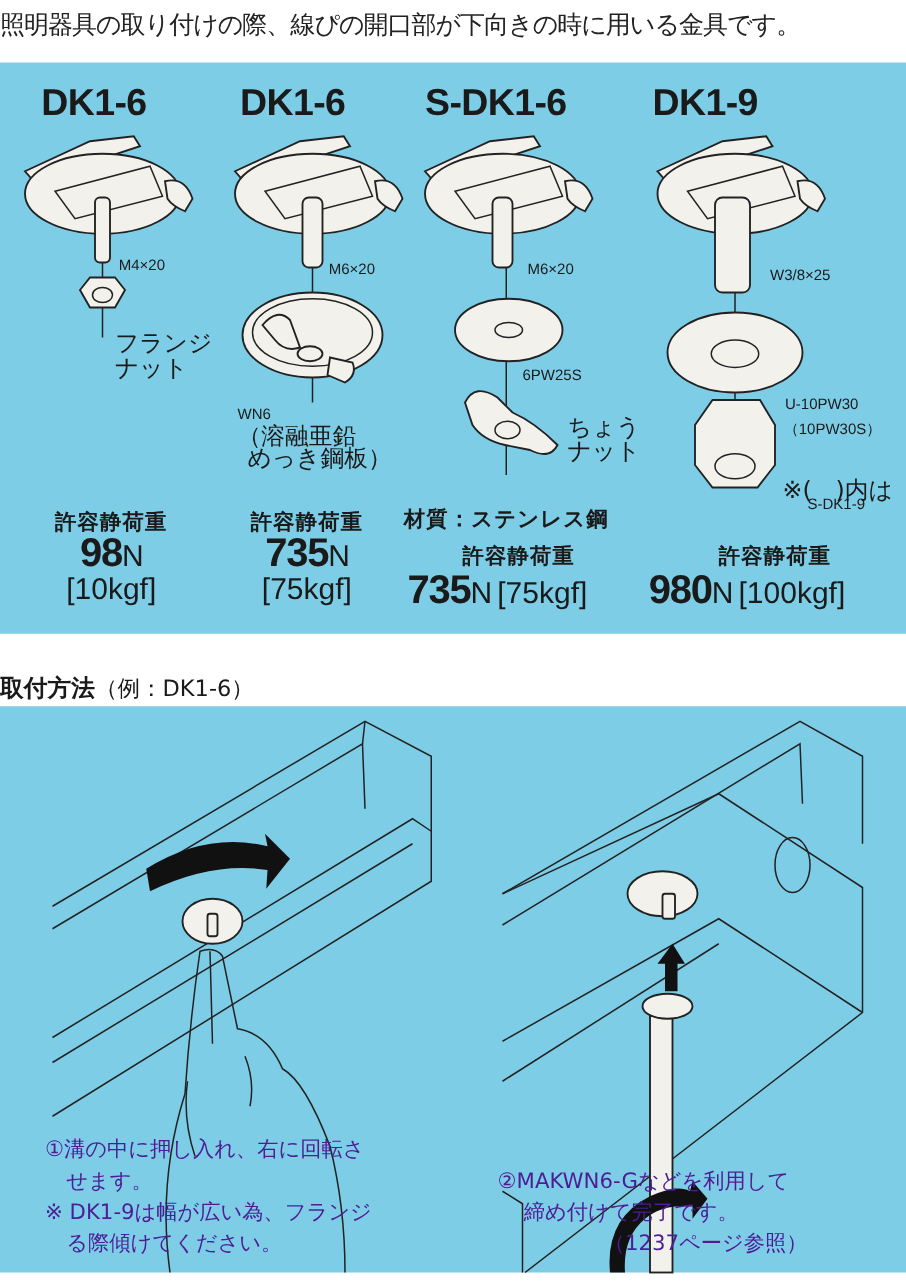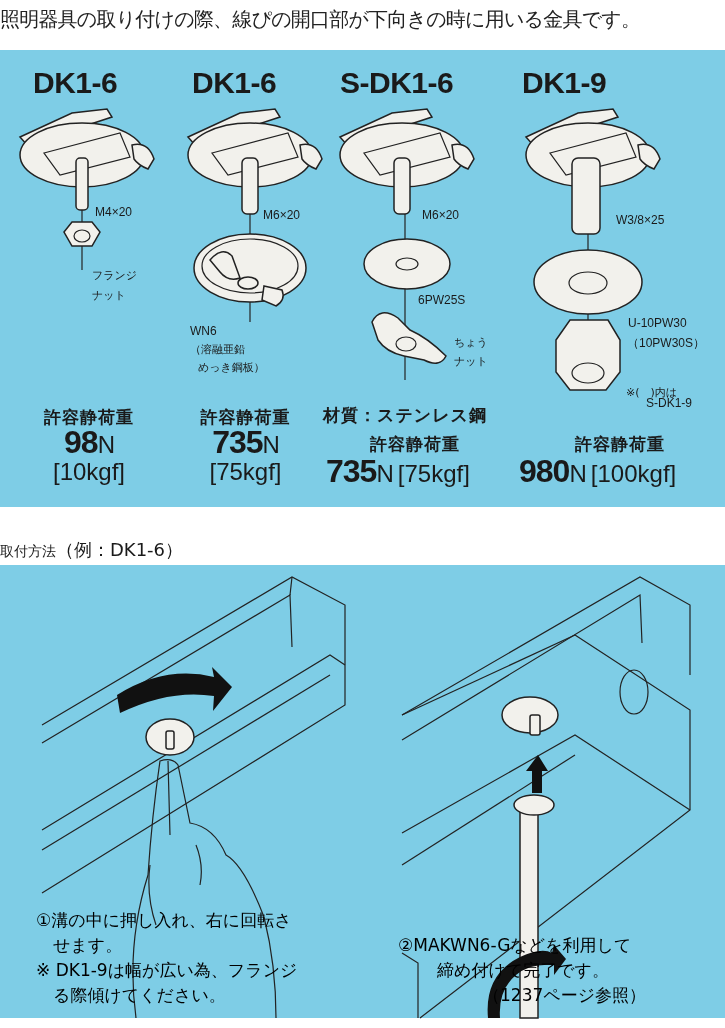--- a/index.html
+++ b/index.html
@@ -8,32 +8,32 @@
   .abs { position: absolute; }
 
   .intro { left: 0; top: 6px; width: 725px; font-size: 20px; letter-spacing: -0.8px; white-space: nowrap; color: #222; }
 
   .panel-top { left: 0; top: 50px; width: 725px; height: 457px; background: #7ecde6; }
   .panel-bottom { left: 0; top: 565px; width: 725px; height: 453px; background: #7ecde6; }
 
   .model { font-family: "Liberation Sans", sans-serif; font-weight: bold; font-size: 30px; top: 66px; letter-spacing: -0.5px; }
 
   .lbl { font-family: "Liberation Sans", sans-serif; font-size: 12px; white-space: nowrap; line-height: 20px; }
-  .lbl-jp { font-family: "DejaVu Sans", sans-serif; font-size: 11px; white-space: nowrap; line-height: 19px; }
+  .lbl-jp { font-family: "DejaVu Sans", sans-serif; font-size: 19px; white-space: nowrap; line-height: 19px; }
 
   .load-h { font-family: Liberation Mono, monospace; font-weight: bold; font-size: 17px; letter-spacing: 1px; white-space: nowrap; }
   .load-n { font-family: "Liberation Sans", sans-serif; font-weight: bold; font-size: 32px; letter-spacing: -1px; white-space: nowrap; }
   .load-n small { font-size: 24px; font-weight: normal; }
   .load-k { font-family: "Liberation Sans", sans-serif; font-size: 24px; white-space: nowrap; }
   .center { text-align: center; }
 
   .method-title { left: 0; top: 538px; font-size: 18px; white-space: nowrap; }
-  .method-title b { font-weight: normal; font-size: 14px; }
+  .method-title b { font-weight: bold; font-size: 19px; }
 
-  .step { font-size: 17px; line-height: 24px; white-space: nowrap; color: #000000; }
+  .step { font-size: 17px; line-height: 24px; white-space: nowrap; color: #4c1d95; }
 
   svg { position: absolute; overflow: visible; }
   .part { fill: #f2f1ec; stroke: #222; stroke-width: 1.5; }
   .line { stroke: #222; stroke-width: 1.2; fill: none; }
 </style>
 </head>
 <body>
 
 <div class="abs intro">照明器具の取り付けの際、線ぴの開口部が下向きの時に用いる金具です。</div>
 
@@ -173,14 +173,14 @@
   <ellipse class="part" cx="534" cy="240" rx="20" ry="10"></ellipse>
   <path d="M488,453 Q484,410 520,392 Q542,382 552,388 L554,380 L566,394 L554,410 L554,400 Q530,398 516,410 Q498,425 500,453 Z" fill="#111"></path>
 </svg>
 
 <div class="abs step" style="left:36px;top:908px">①溝の中に押し入れ、右に回転さ</div>
 <div class="abs step" style="left:36px;top:933px">　せます。</div>
 <div class="abs step" style="left:36px;top:958px">※ DK1-9は幅が広い為、フランジ</div>
 <div class="abs step" style="left:36px;top:983px">　る際傾けてください。</div>
 
 <div class="abs step" style="left:398px;top:933px">②MAKWN6-Gなどを利用して</div>
-<div class="abs step" style="left:420px;top:958px">　締め付けて完了です。</div>
+<div class="abs step" style="left:402px;top:958px">　締め付けて完了です。</div>
 <div class="abs step" style="left:398px;top:983px">　　　　　（1237ページ参照）</div>
 
 </body></html>

